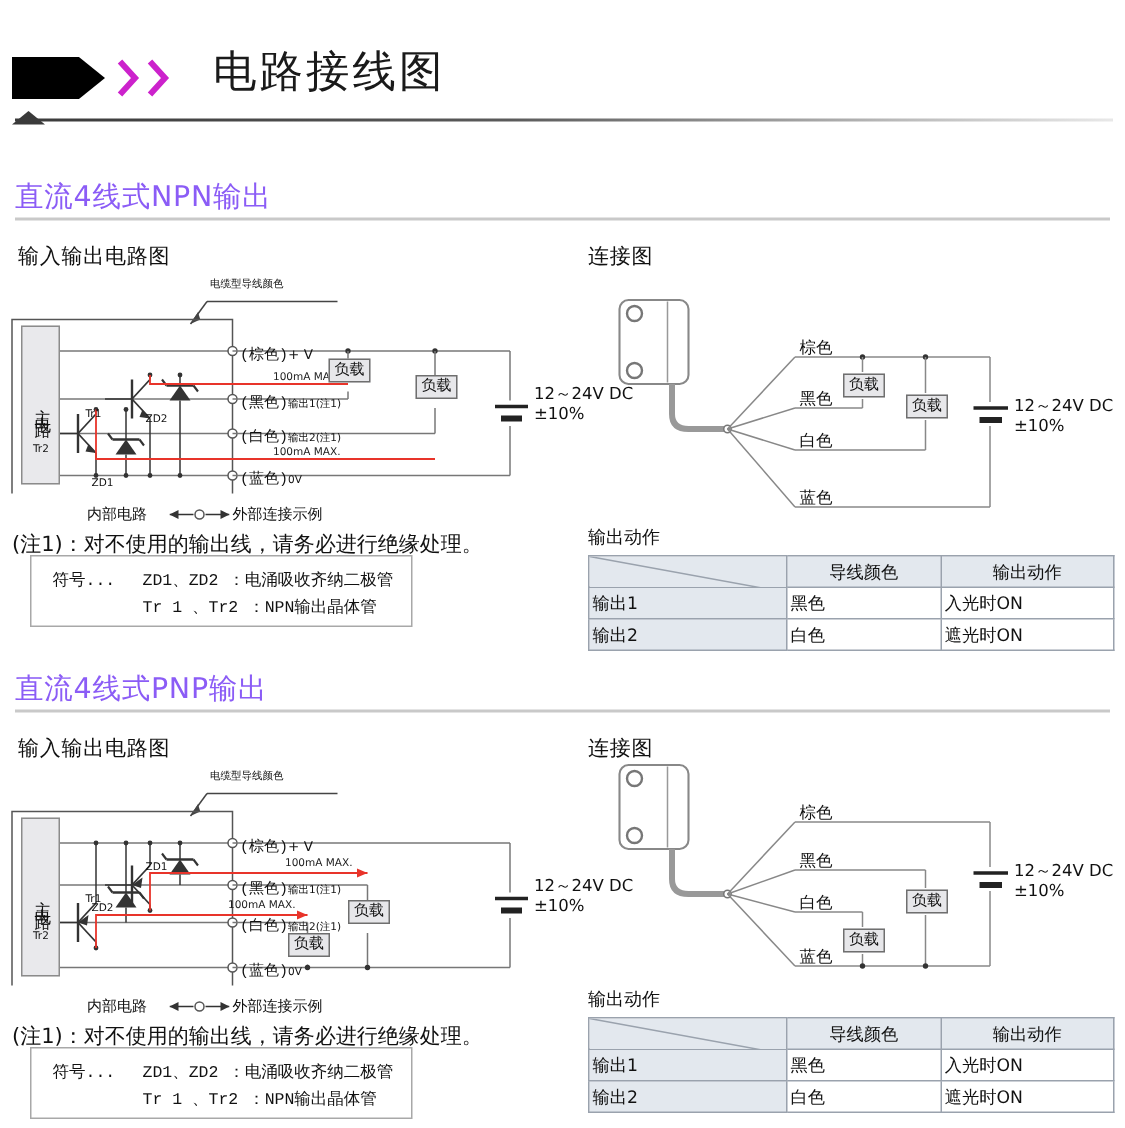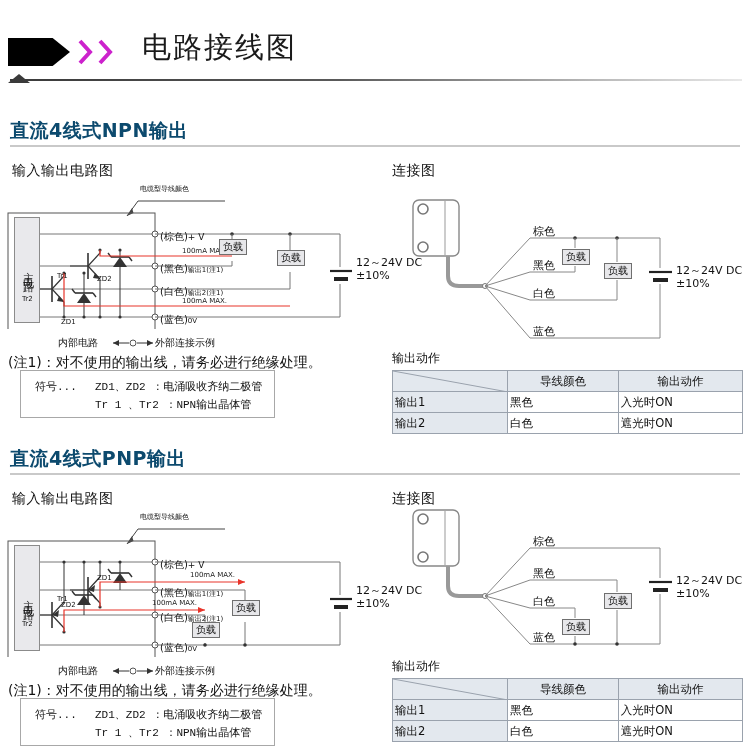--- a/index.html
+++ b/index.html
@@ -37,32 +37,32 @@
   }
   .rule-tri {
     left:8px; top:0px; width:0; height:0;
     border-left:11px solid transparent;
     border-right:11px solid transparent;
     border-bottom:9px solid #3a3a3a;
   }
 
   
   .sec-title {
-    font-size:19px; color:#0c4a6e; font-weight:700; letter-spacing:0.5px;
+    font-size:19px; color:#8b5cf6; font-weight:400; letter-spacing:0.5px;
     font-family:"DejaVu Sans","Liberation Sans",sans-serif;
   }
   .sec-underline { height:2px; background:#c9c9c9; }
   .sub-title {
     font-size:14px; color:#111; letter-spacing:0.5px;
     font-family:"DejaVu Sans","Liberation Sans",sans-serif;
   }
 
   
   .cz { font-family:"DejaVu Sans","Liberation Sans",sans-serif; }
-  .t10 { font-size:10px; }
+  .t10 { font-size:10px;font-family:Liberation Mono, monospace; }
   .t9  { font-size:9px; }
   .t7  { font-size:7px; }
   .t11 { font-size:11px; }
 
   .main-block {
     background:#e9e9ec; border:1px solid #8b8b8b;
     display:flex; align-items:center; justify-content:center;
   }
   .main-block span {
     writing-mode:vertical-rl; text-orientation:upright;
@@ -89,21 +89,21 @@
   }
   table.io td, table.io th {
     border-top:1px solid #9aa2ad;
     border-bottom:1px solid #9aa2ad;
     border-left:1px solid #9aa2ad;
     border-right:1px solid #9aa2ad;
     height:21px; font-weight:normal; color:#111;
     padding:0 2px;
   }
   table.io .hdr { background:#e3e8ee; }
-  table.io .firstcol { background:#e3e8ee; width:115px; }
+  table.io .firstcol { background:#e3e8ee; width:132px; }
   table.io .plain { background:#ffffff; }
   .corner { position:relative; background:#e3e8ee; }
   .corner svg { position:absolute; left:0; top:0; }
   .tbl-cap { font-size:12px; font-family:"DejaVu Sans","Liberation Sans",sans-serif; color:#111; }
 
   svg.diagram { display:block; }
 </style>
 </head>
 <body>
 

